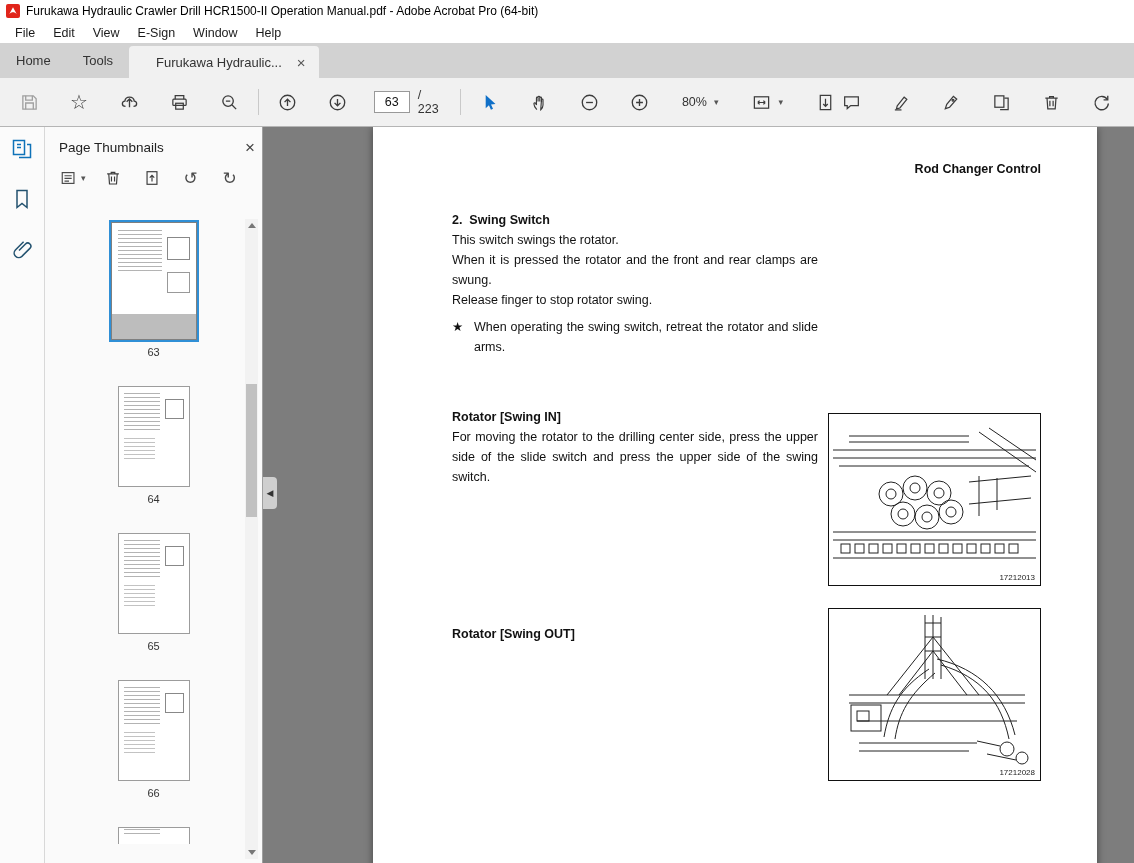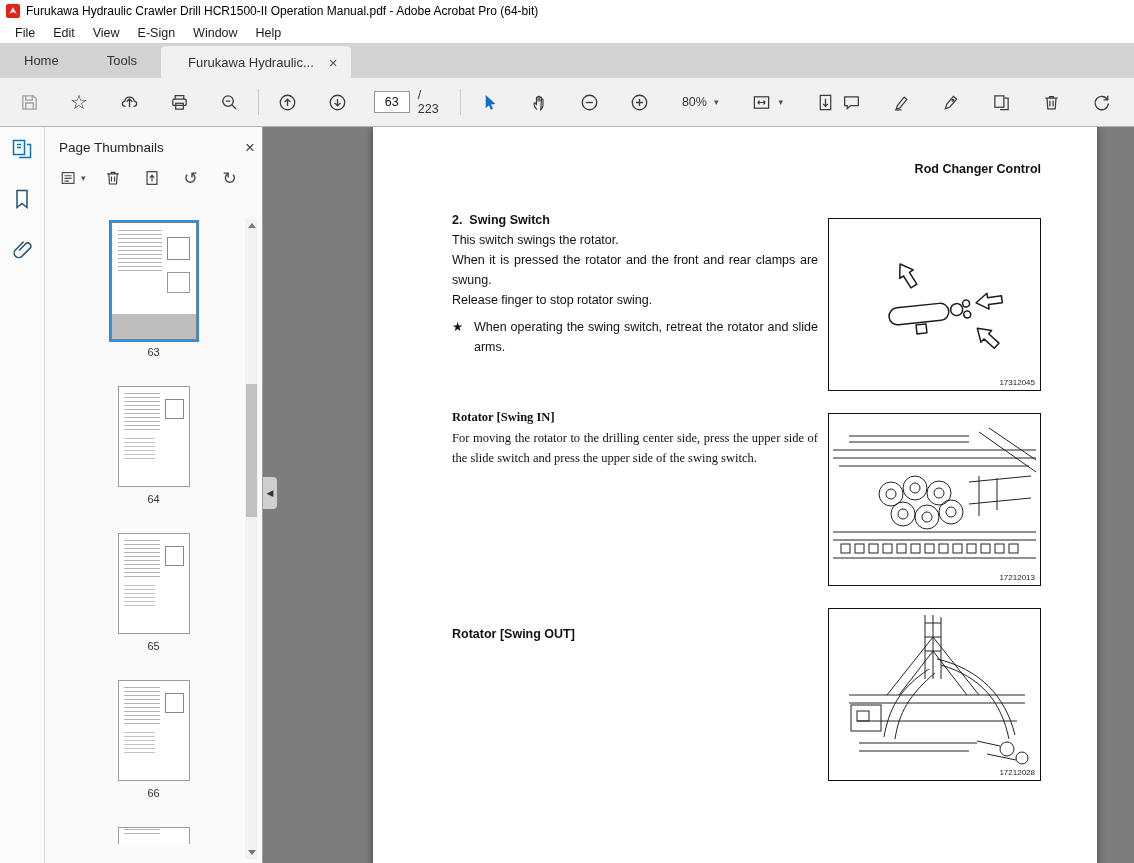--- a/index.html
+++ b/index.html
@@ -13,21 +13,21 @@
   .pdficon { width:14px; height:14px; flex:0 0 14px; }
 
   
   .menubar { height:21px; flex:0 0 21px; display:flex; align-items:center;
              padding:0 6px; background:#fff; font-size:12.5px; color:#1a1a1a; }
   .menu-item { padding:2px 9px; cursor:default; }
 
   
   .tabbar { height:35px; flex:0 0 35px; background:#d2d2d2; display:flex; align-items:stretch; }
   .tab { display:flex; align-items:center; justify-content:center; font-size:13px; color:#333;
-         padding:0 24px; cursor:default; }
+         padding:0 16px; cursor:default; }
   .tab.doc { background:#f1f1f1; border-radius:4px 4px 0 0; margin-top:3px;
              padding:0 10px 0 27px; gap:12px; }
   .tabclose { font-size:15px; color:#555; padding:0 3px; line-height:1; }
 
   
   .toolbar { height:49px; flex:0 0 49px; background:#f1f1f1; border-bottom:1px solid #b5b5b5;
              display:flex; align-items:center; padding:0 16px; }
   .tgroup { display:flex; align-items:center; gap:24px; }
   .tbtn { background:none; border:none; display:flex; align-items:center; justify-content:center;
           width:26px; height:26px; color:#3c3c3c; cursor:default; padding:0; }
@@ -380,39 +380,22 @@
         <div class="sec" style="top:86px;">
           <h3>2.  Swing Switch</h3>
           <p>This switch swings the rotator.</p>
           <p>When it is pressed the rotator and the front and rear clamps are swung.</p>
           <p>Release finger to stop rotator swing.</p>
           <div class="note">
             <span class="note-star">★</span>
             <span class="note-text">When operating the swing switch, retreat the rotator and slide arms.</span>
           </div>
         </div>
-        <figure class="figbox" style="top:91px;">
-          <svg viewBox="0 0 211 171">
-            <g fill="none" stroke="#1a1a1a" stroke-width="1.5" stroke-linejoin="round">
-              <path d="M0 -13 L-8 -1 L-3.5 -1 L-3.5 13 L3.5 13 L3.5 -1 L8 -1 Z" fill="#fff" transform="translate(78,56) rotate(-32)"></path>
-              <g transform="rotate(-6 105 95)">
-                <rect x="60" y="85" width="60" height="17" rx="8.5"></rect>
-                <circle cx="128" cy="93" r="6"></circle>
-                <circle cx="138" cy="88" r="3.5"></circle>
-                <circle cx="138" cy="99" r="3.5"></circle>
-                <rect x="86" y="104" width="10" height="9"></rect>
-              </g>
-              <path d="M0 -13 L-8 -1 L-3.5 -1 L-3.5 13 L3.5 13 L3.5 -1 L8 -1 Z" fill="#fff" transform="translate(160,82) rotate(-98)"></path>
-              <path d="M0 -13 L-8 -1 L-3.5 -1 L-3.5 13 L3.5 13 L3.5 -1 L8 -1 Z" fill="#fff" transform="translate(158,118) rotate(-48)"></path>
-            </g>
-          </svg>
-          <figcaption>17312045</figcaption>
-        </figure>
-
-        <div class="sec" style="top:283px;font-family:Liberation Serif, serif;">
+
+        <div class="sec" style="top:283px;">
           <h3>Rotator [Swing IN]</h3>
           <p>For moving the rotator to the drilling center side, press the upper side of the slide switch and press the upper side of the swing switch.</p>
         </div>
         <figure class="figbox" style="top:286px;">
           <svg viewBox="0 0 211 171">
             <g fill="none" stroke="#222" stroke-width="1">
               <path d="M4 36 H207 M4 44 H207 M10 52 H200"></path>
               <path d="M20 22 H140 M20 28 H140 M150 18 L207 58 M160 14 L207 46"></path>
               <circle cx="62" cy="80" r="12"></circle>
                 <circle cx="62" cy="80" r="5"></circle>

